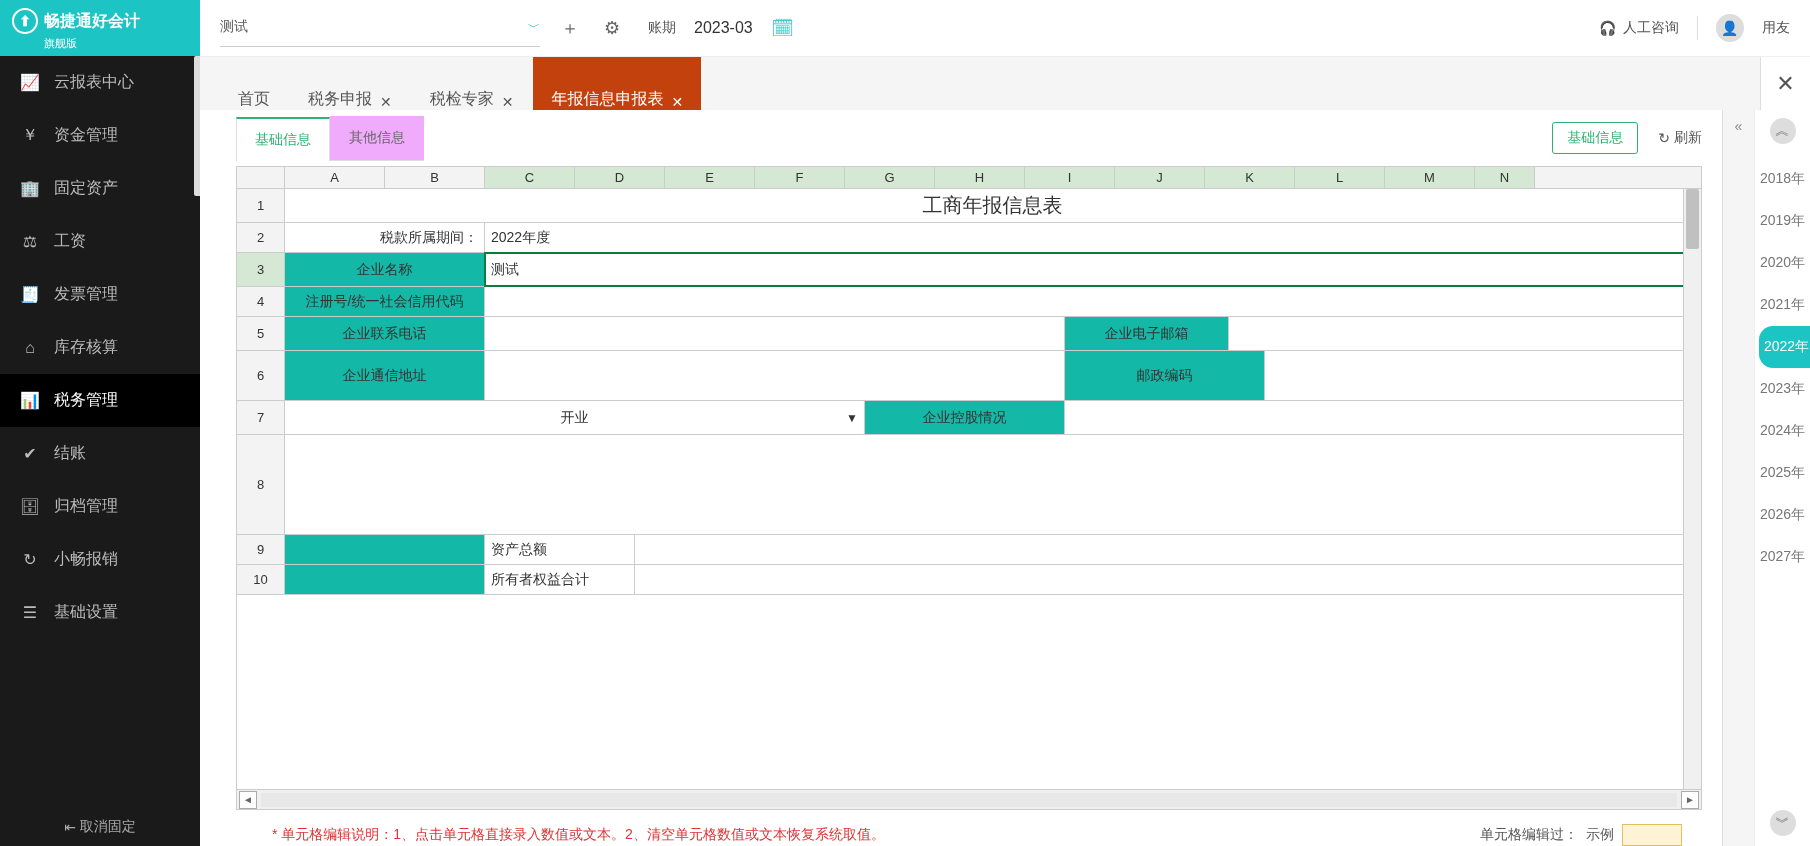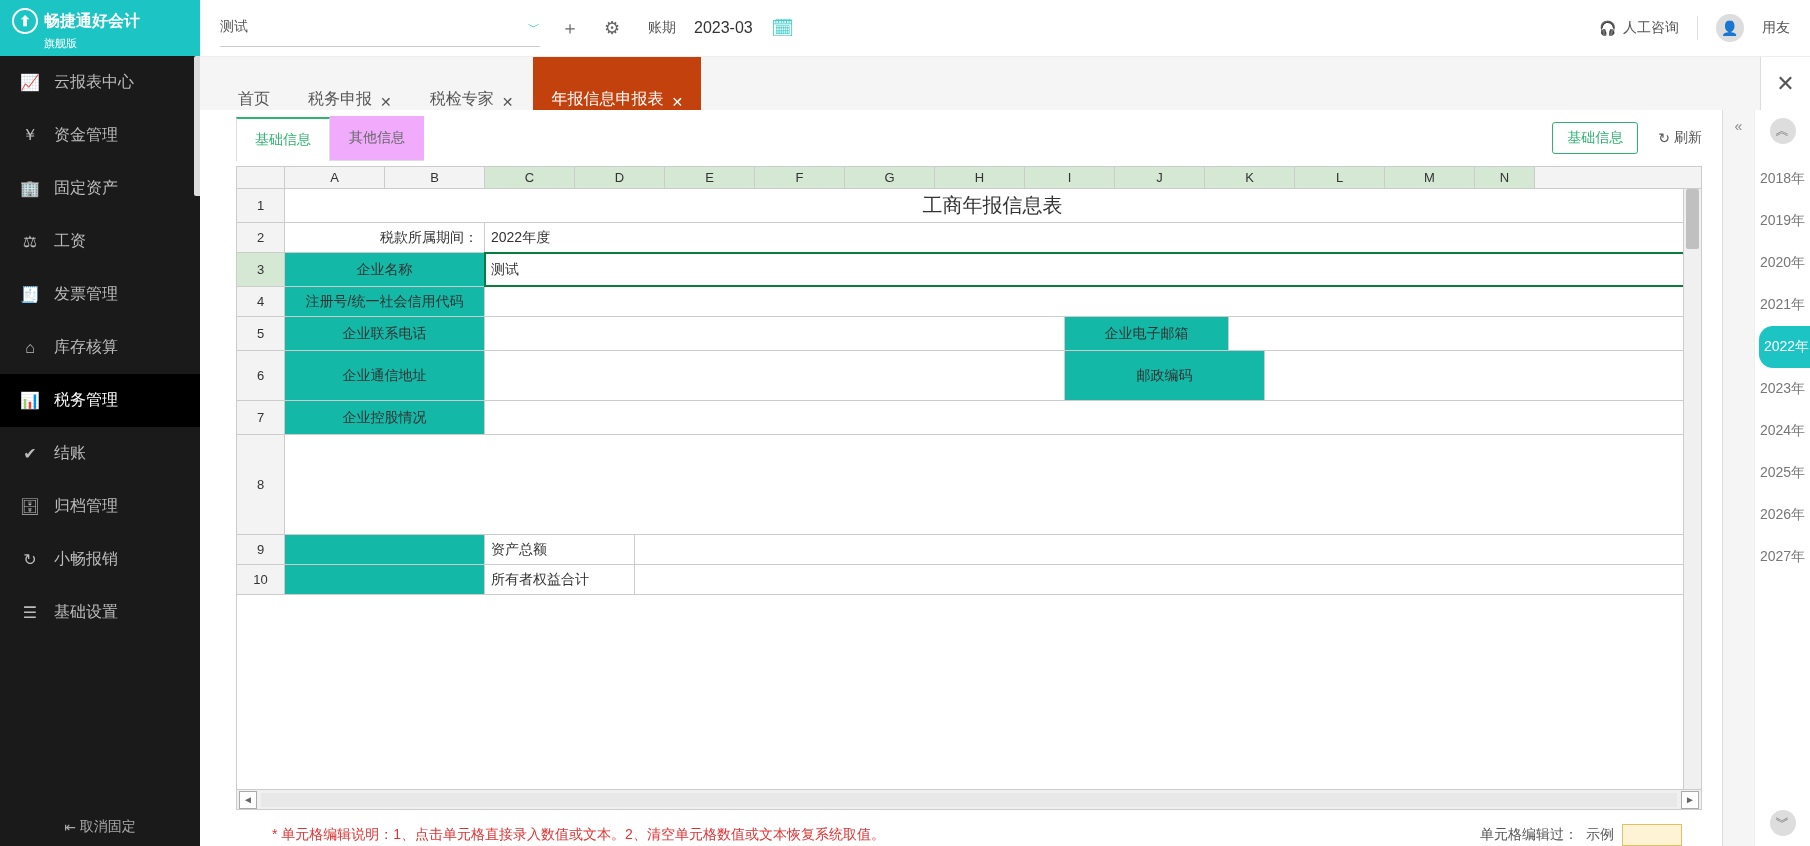--- a/index.html
+++ b/index.html
@@ -268,20 +268,24 @@
             <div class="row" style="height:50px">
               <div class="rowh">6</div>
               <div class="cell label" style="width:200px">企业通信地址</div>
               <div class="cell" style="width:580px"></div>
               <div class="cell label" style="width:200px">邮政编码</div>
               <div class="cell" style="flex:1"></div>
             </div>
 
             <div class="row" style="height:34px">
               <div class="rowh">7</div>
+              <div class="cell dropdown" style="width:580px">
+                    <span>开业</span>
+                    <span class="dd-arrow">▼</span>
+                  </div>
               <div class="cell label" style="width:200px">企业控股情况</div>
               <div class="cell" style="flex:1"></div>
             </div>
 
             <div class="row" style="height:100px">
               <div class="rowh">8</div>
               <div class="cell" style="flex:1"></div>
             </div>
 
             <div class="row" style="height:30px">

